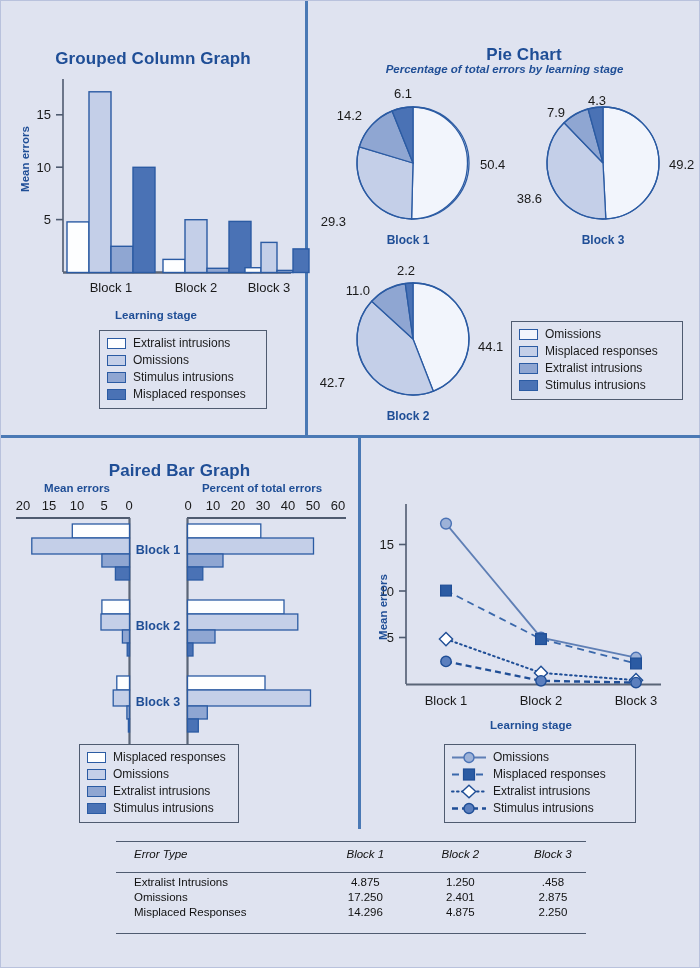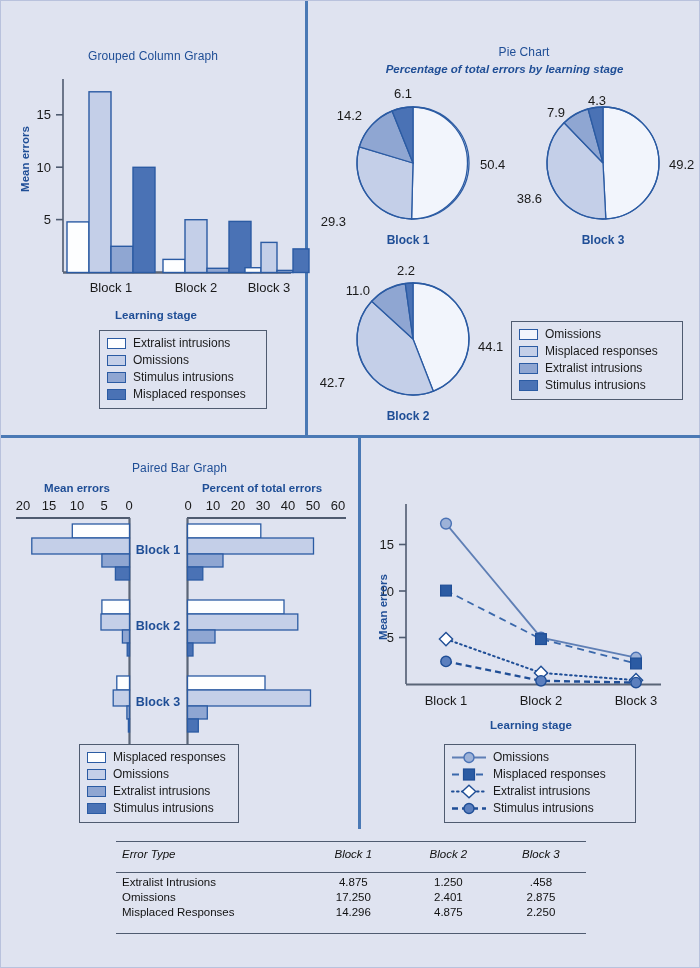--- a/index.html
+++ b/index.html
@@ -19,22 +19,22 @@
     position: relative;
     width: 700px;
     height: 968px;
     box-sizing: border-box;
     border: 1px solid #b9c2dd;
     background: #dfe3f0;
   }
   .panel { position: absolute; }
   .divider { position: absolute; background: #4a79b5; }
   .ttl {
-    font-size: 12px;
-    font-weight: normal;
+    font-size: 17px;
+    font-weight: bold;
     color: #1f4e96;
     text-align: center;
     letter-spacing: .1px;
   }
   .sub {
     font-size: 11.5px;
     font-weight: bold;
     color: #1f4e96;
     text-align: center;
   }
@@ -435,21 +435,21 @@
         <span class="lgtx">Stimulus intrusions</span>
       </div>
     </div>
   </div>
 
   <div style="position:absolute; left:115px; top:840px; width:470px; height:110px;">
     <div class="rule-top" style="left:0; top:0; width:470px;"></div>
     <div class="rule-mid" style="left:0; top:31px; width:470px;"></div>
     <div class="rule-bot" style="left:0; top:92px; width:470px;"></div>
 
-    <table class="dtable" style="left:0; top:3px; width:470px;">
+    <table class="dtable" style="left:12px; top:3px; width:470px;">
       <thead>
         <tr>
           <th class="lead" style="width:190px;">Error Type</th>
           <th style="width:95px;">Block 1</th>
           <th style="width:95px;">Block 2</th>
           <th style="width:90px;">Block 3</th>
         </tr>
       </thead>
       <tbody>
         <tr style="height:9px;">

